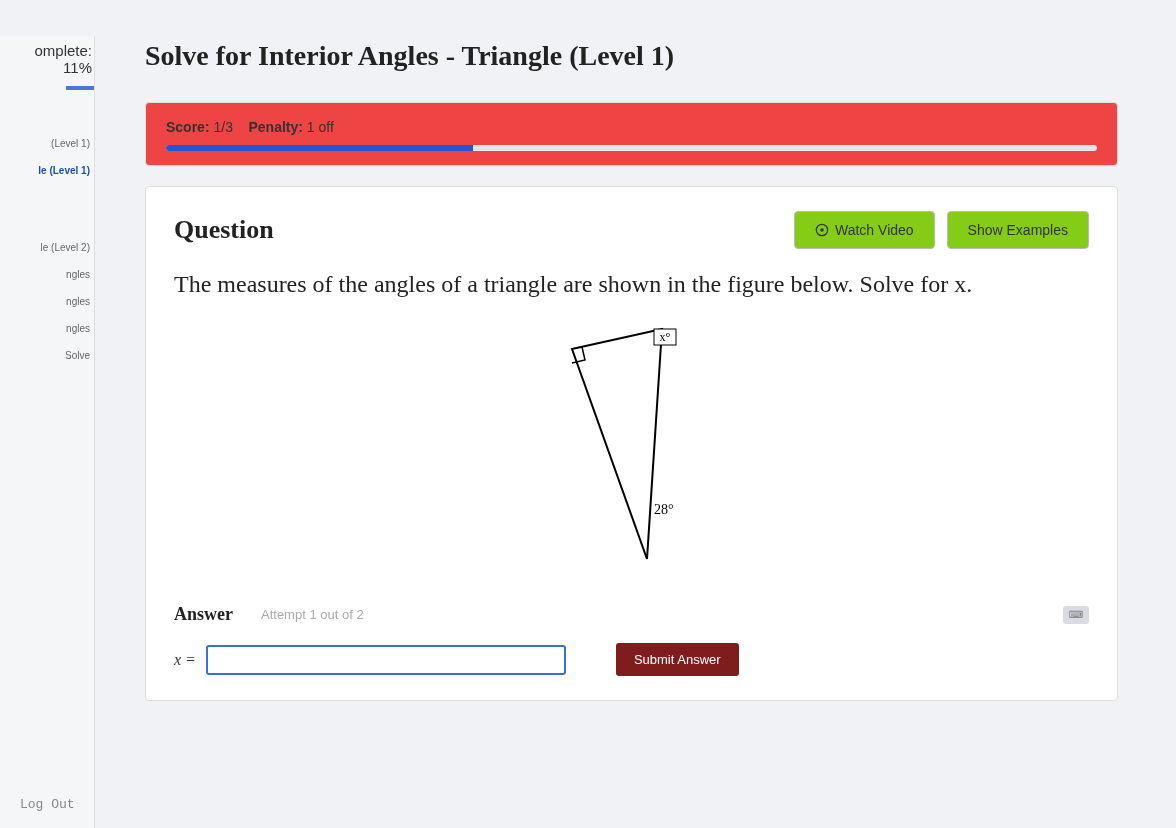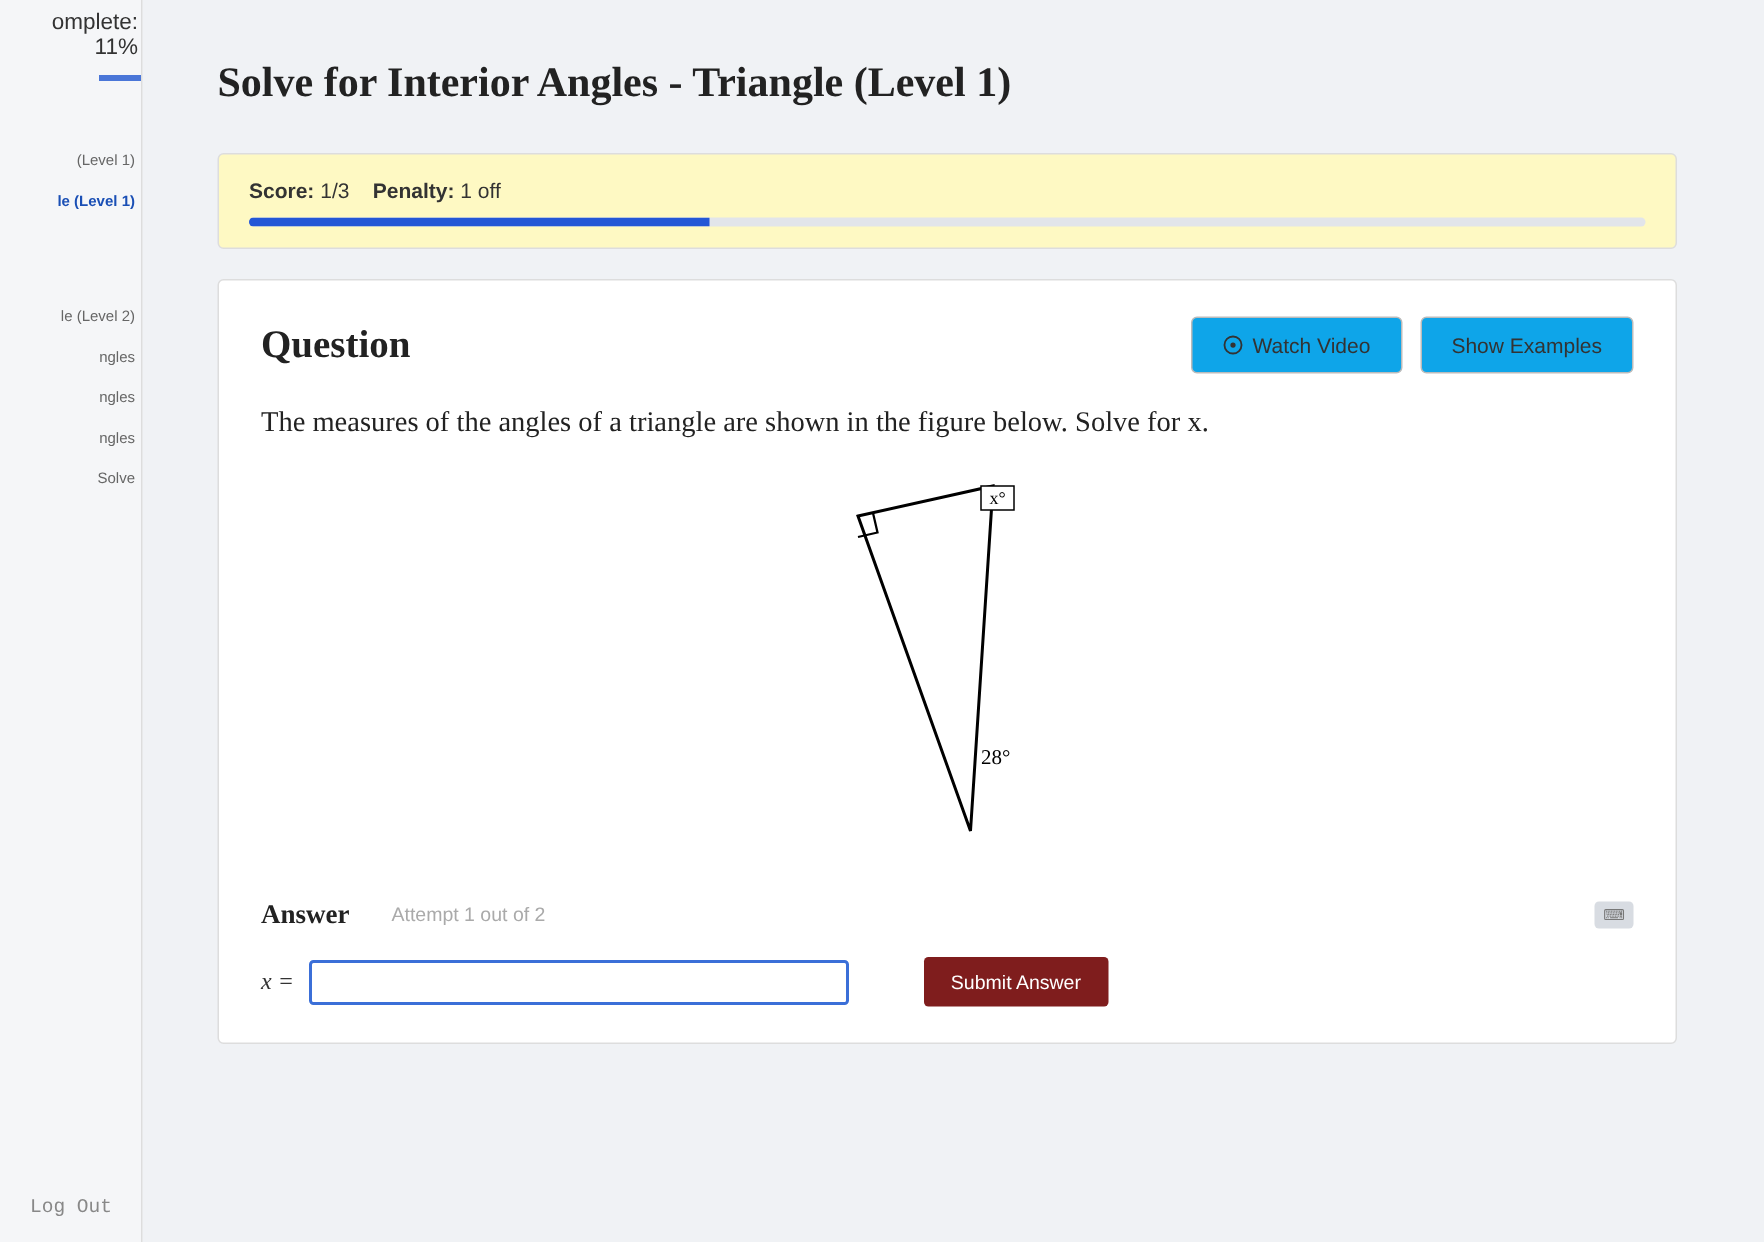--- a/index.html
+++ b/index.html
@@ -16,20 +16,21 @@
     display: flex;
     height: 100%;
   }
   .sidebar {
     width: 95px;
     background: #f5f6f8;
     border-right: 1px solid #ddd;
     font-family: -apple-system, sans-serif;
     font-size: 14px;
     color: #555;
+    margin-top: 36px;
   }
   .complete {
     font-size: 15px;
     color: #333;
     padding: 6px 2px;
     margin-bottom: 4px;
     text-align: right;
     font-family: -apple-system, sans-serif;
   }
   .complete-bar {
@@ -68,21 +69,21 @@
   .title {
     font-size: 28px;
     font-weight: 700;
     color: #222;
     margin-bottom: 30px;
   }
   .score-box {
     border: 1px solid #ddd;
     border-radius: 4px;
     padding: 16px 20px 14px 20px;
-    background: #fef9c3;
+    background: #ef4444;
     margin-bottom: 20px;
   }
   .score-line {
     font-family: -apple-system, sans-serif;
     font-size: 14px;
     color: #333;
     margin-bottom: 10px;
   }
   .score-line strong { font-weight: 700; }
   .progress-track {
@@ -110,33 +111,33 @@
   .q-label {
     font-size: 26px;
     font-weight: 700;
     color: #222;
     flex: 1;
   }
   .btn {
     font-family: -apple-system, sans-serif;
     font-size: 14px;
     border: 1px solid #bbb;
-    background: #0ea5e9;
+    background: #84cc16;
     border-radius: 4px;
     padding: 10px 20px;
     margin-left: 12px;
     cursor: pointer;
     color: #333;
     display: inline-flex;
     align-items: center;
     gap: 6px;
   }
   .btn svg { width: 14px; height: 14px; }
   .prompt {
-    font-size: 19px;
+    font-size: 24px;
     color: #222;
     margin-bottom: 16px;
   }
   .figure {
     display: flex;
     justify-content: center;
     margin: 10px 0 30px 0;
   }
   .ans-row {
     display: flex;

